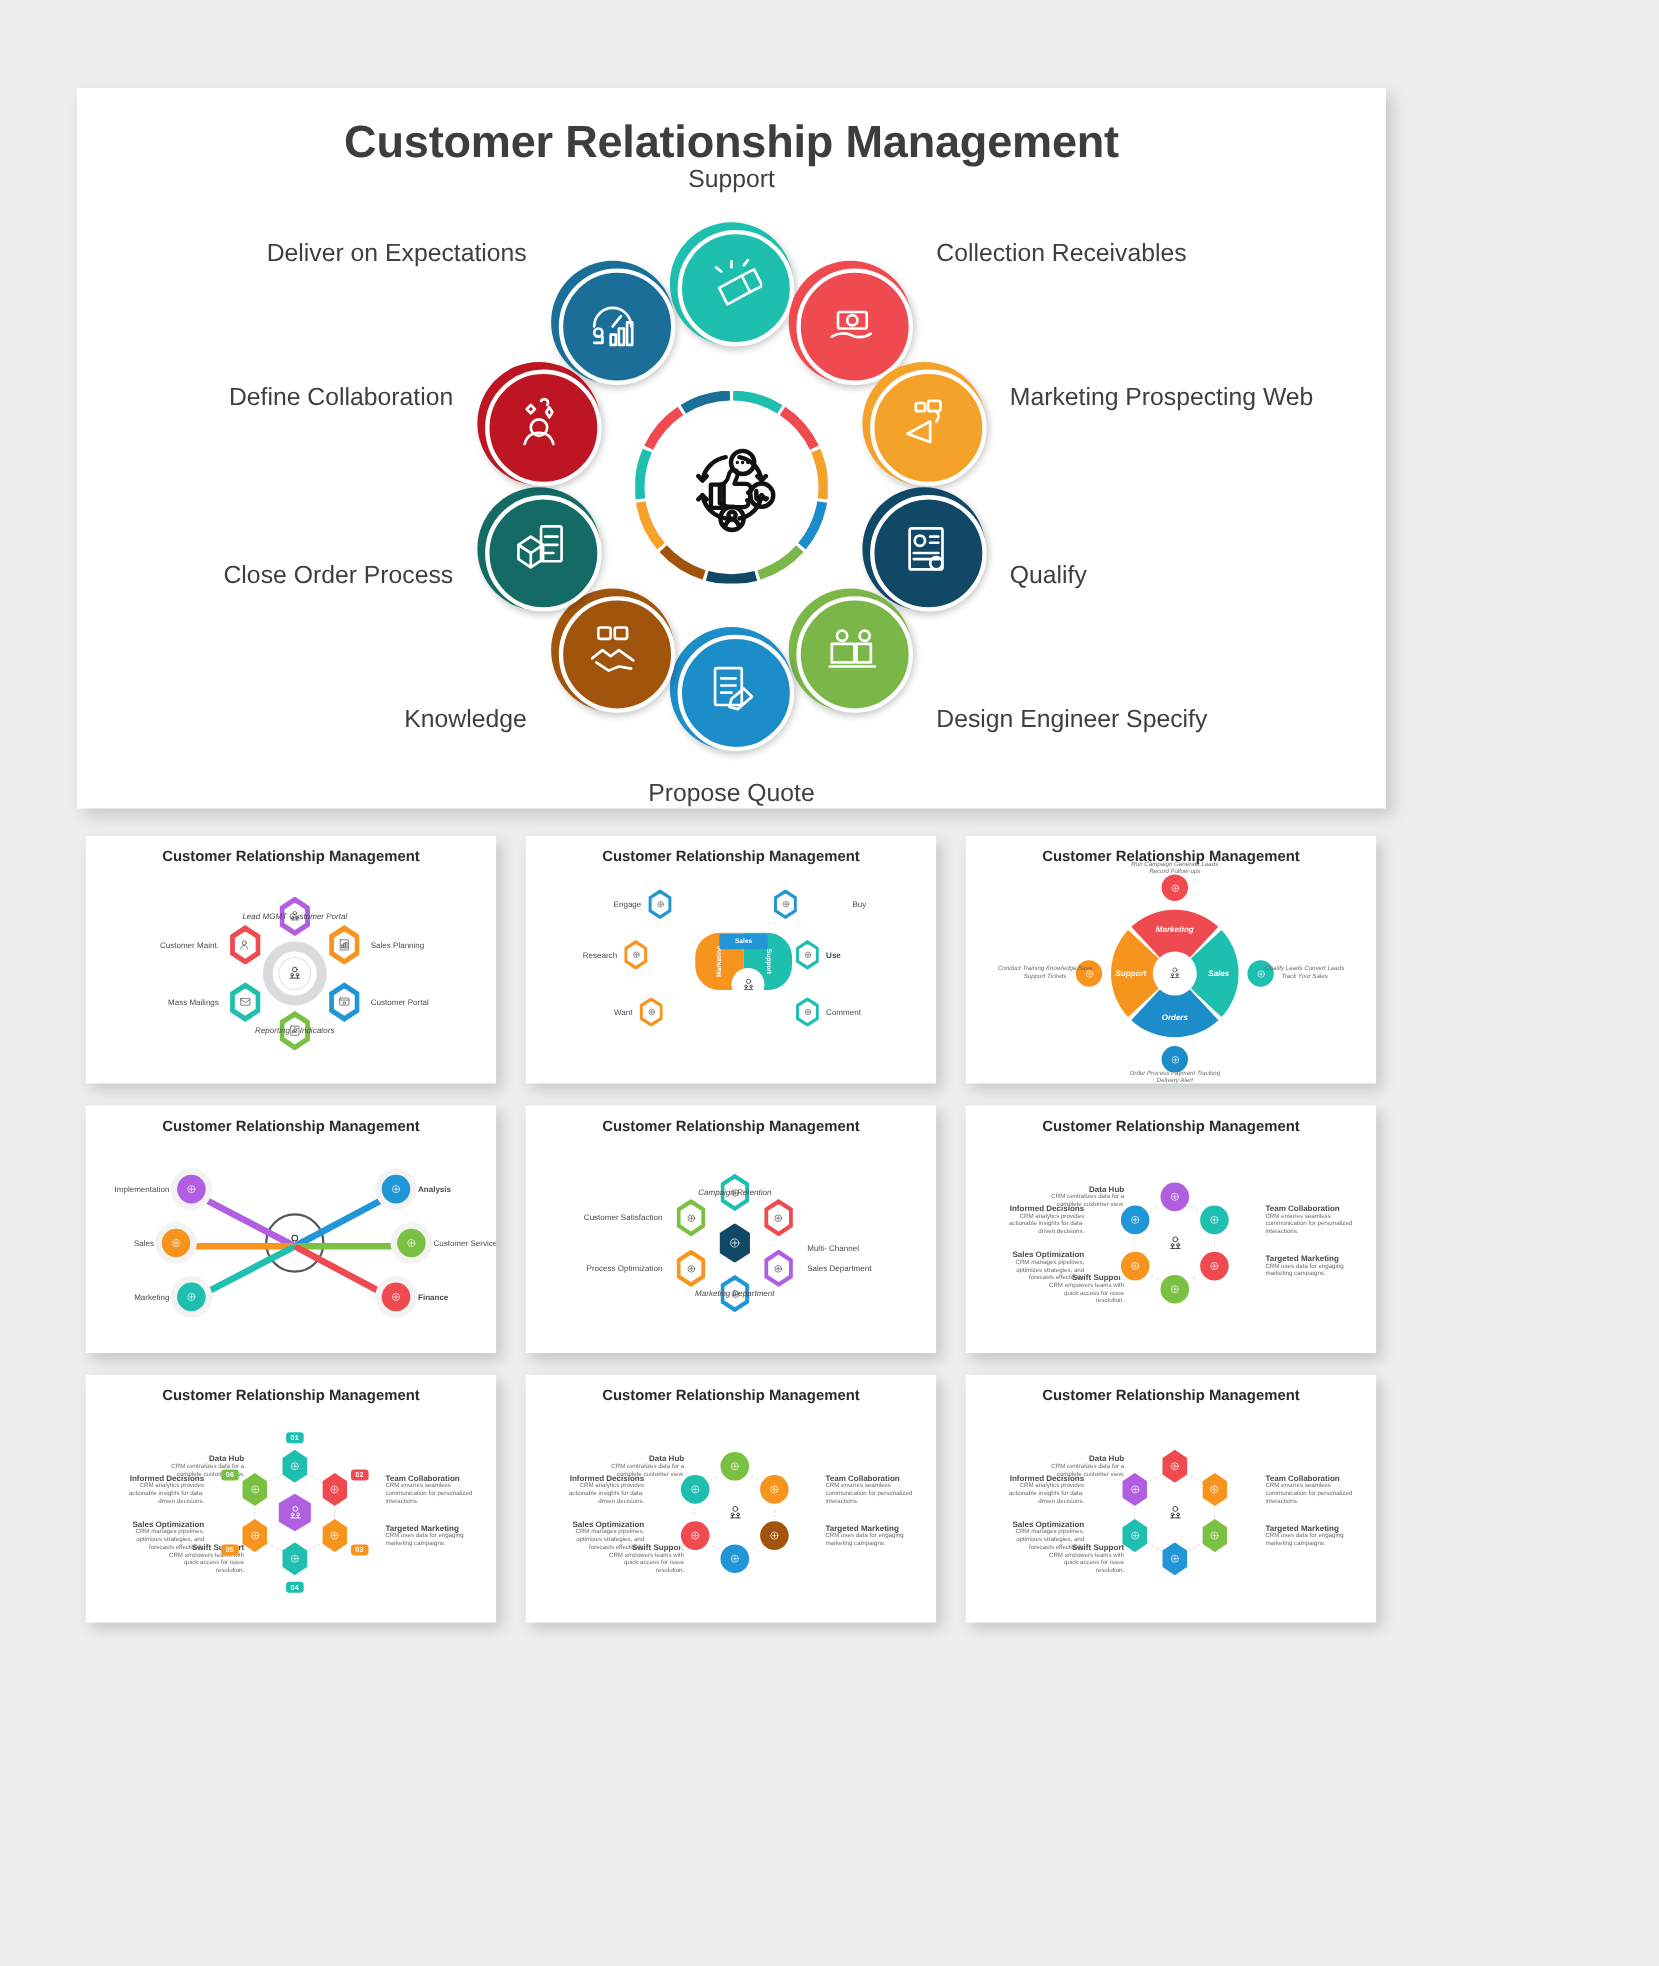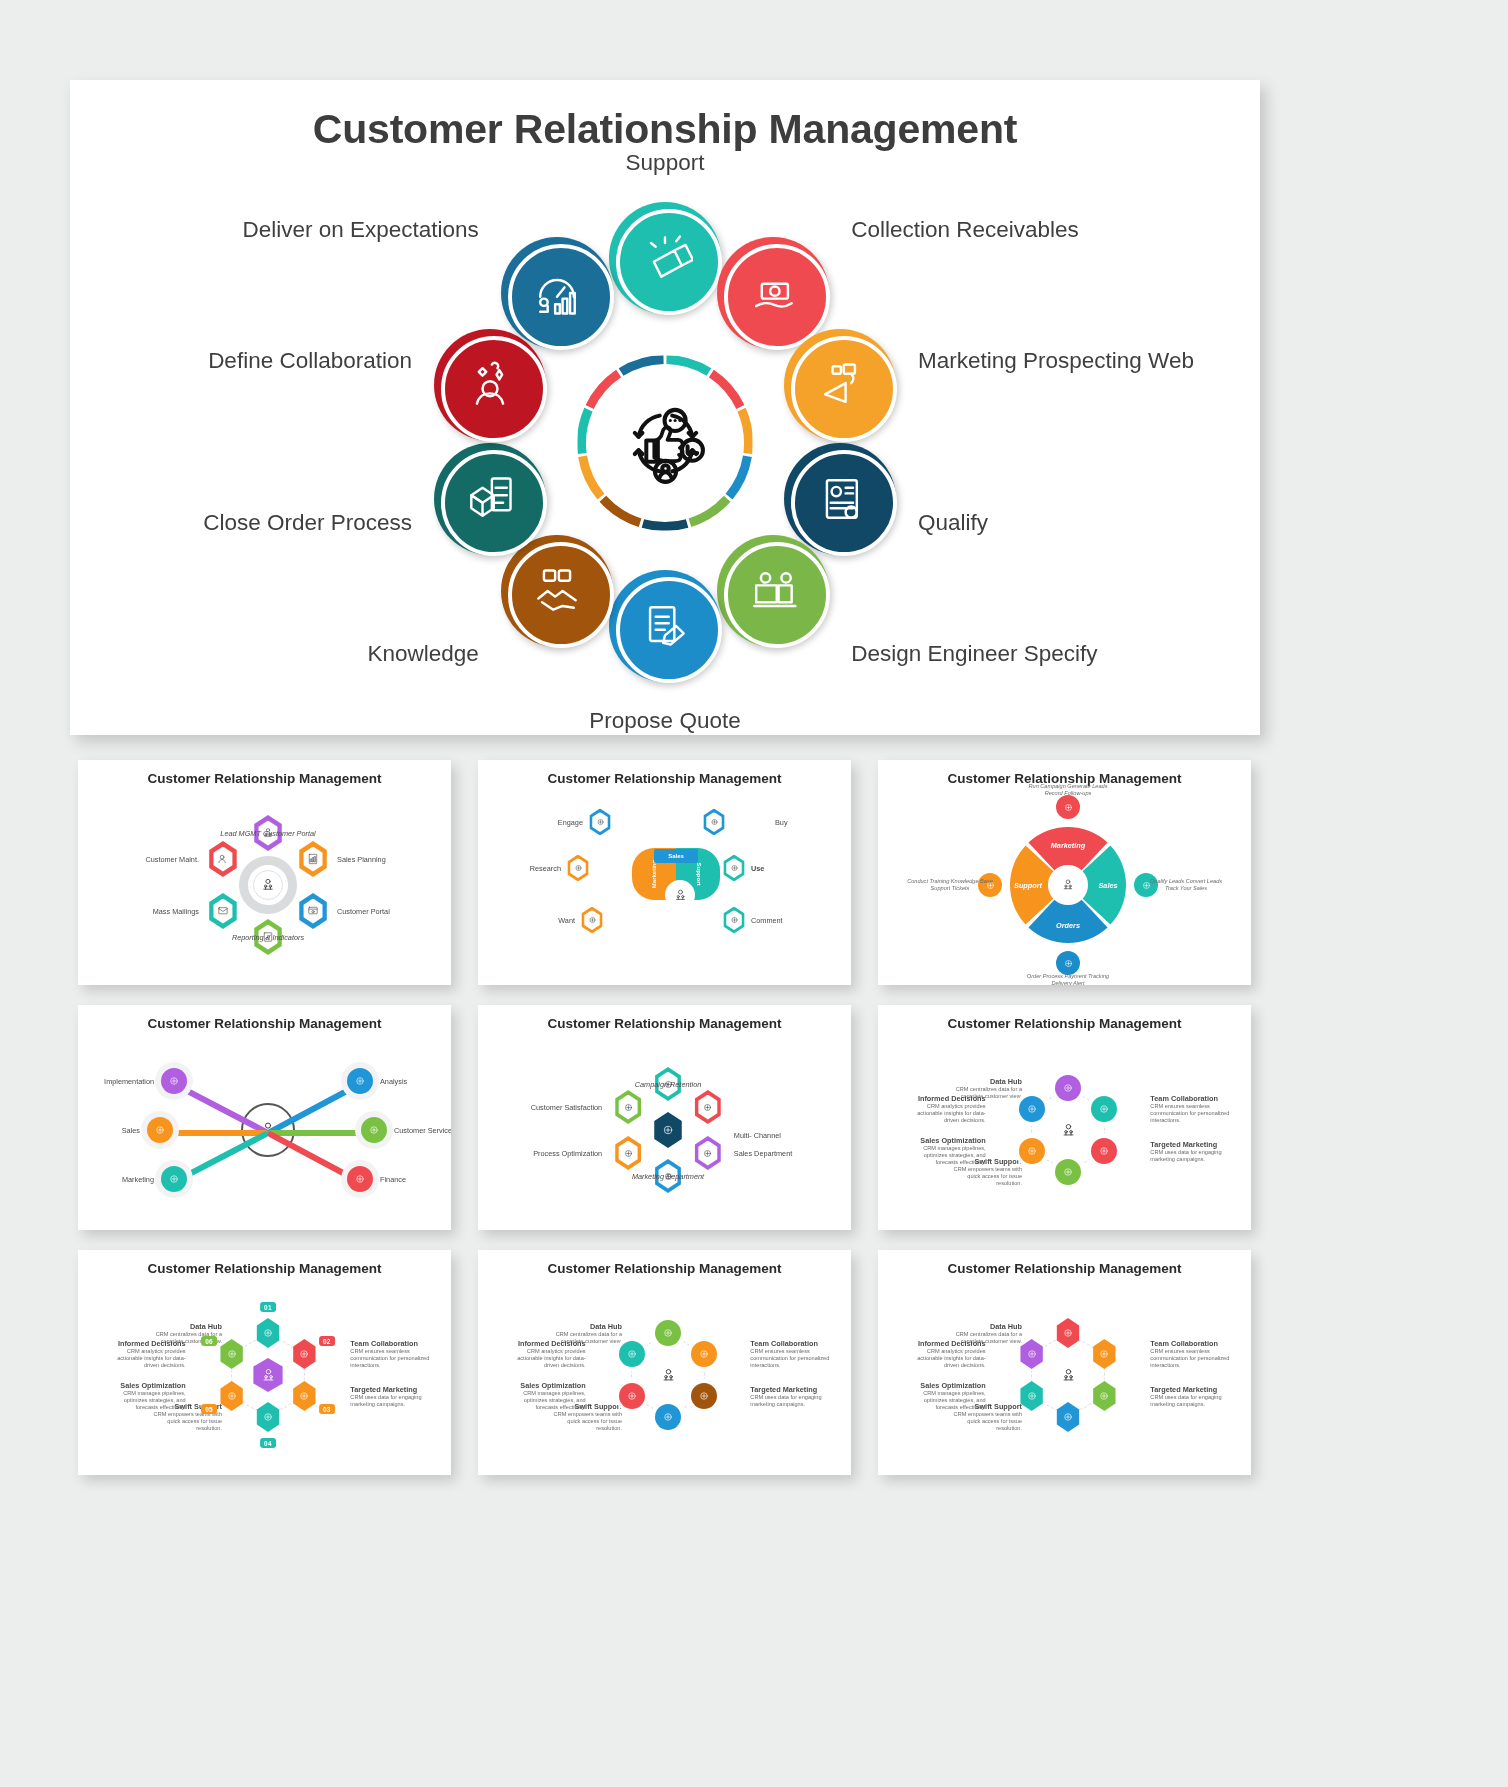--- a/index.html
+++ b/index.html
@@ -631,21 +631,21 @@
         <div class="t-lab l" style="left:72px;top:46px;">Implementation</div>
         <div class="spoke" style="left:186px;top:95px;width:104.2353107157071px;height:6px;background:#2196d6;transform:rotate(-28.04015297793496deg);"></div>
         <div class="t-node circ" style="left:278px;top:46px;width:26px;height:26px;background:#2196d6;box-shadow:0 0 0 6px #f3f3f3;">
           <svg viewBox="0 0 60 60" width="14" height="14">
             <g fill="none" stroke="#fff" stroke-width="2.6" stroke-linecap="round" stroke-linejoin="round">
               <circle cx="30" cy="30" r="14"></circle>
               <path d="M22 30 h16 M30 22 v16"></path>
             </g>
           </svg>
         </div>
-        <div class="t-lab r" style="left:298px;top:46px;">Analysis</div>
+        <div class="t-lab r" style="left:298px;top:46px;font-weight:bold;">Analysis</div>
         <div class="spoke" style="left:186px;top:95px;width:108px;height:6px;background:#f7941e;transform:rotate(180deg);"></div>
         <div class="t-node circ" style="left:78px;top:95px;width:26px;height:26px;background:#f7941e;box-shadow:0 0 0 6px #f3f3f3;">
           <svg viewBox="0 0 60 60" width="14" height="14">
             <g fill="none" stroke="#fff" stroke-width="2.6" stroke-linecap="round" stroke-linejoin="round">
               <circle cx="30" cy="30" r="14"></circle>
               <path d="M22 30 h16 M30 22 v16"></path>
             </g>
           </svg>
         </div>
         <div class="t-lab l" style="left:58px;top:95px;">Sales</div>
@@ -671,21 +671,21 @@
         <div class="t-lab l" style="left:72px;top:144px;">Marketing</div>
         <div class="spoke" style="left:186px;top:95px;width:104.2353107157071px;height:6px;background:#ef4a4f;transform:rotate(28.04015297793496deg);"></div>
         <div class="t-node circ" style="left:278px;top:144px;width:26px;height:26px;background:#ef4a4f;box-shadow:0 0 0 6px #f3f3f3;">
           <svg viewBox="0 0 60 60" width="14" height="14">
             <g fill="none" stroke="#fff" stroke-width="2.6" stroke-linecap="round" stroke-linejoin="round">
               <circle cx="30" cy="30" r="14"></circle>
               <path d="M22 30 h16 M30 22 v16"></path>
             </g>
           </svg>
         </div>
-        <div class="t-lab r" style="left:298px;top:144px;">Finance</div>
+        <div class="t-lab r" style="left:298px;top:144px;font-weight:bold;">Finance</div>
       </div>
     </div>
     <div class="thumb" style="left: 478px; top: 245px;">
       <div class="t-title">Customer Relationship Management</div>
       <div class="t-body">
         <div class="t-node hexa" style="left:186px;top:95px;width:32px;height:36px;background:#114866;">
           <svg viewBox="0 0 60 60" width="16" height="16">
             <g fill="none" stroke="#fff" stroke-width="2.6" stroke-linecap="round" stroke-linejoin="round">
               <circle cx="30" cy="30" r="14"></circle>
               <path d="M22 30 h16 M30 22 v16"></path>

